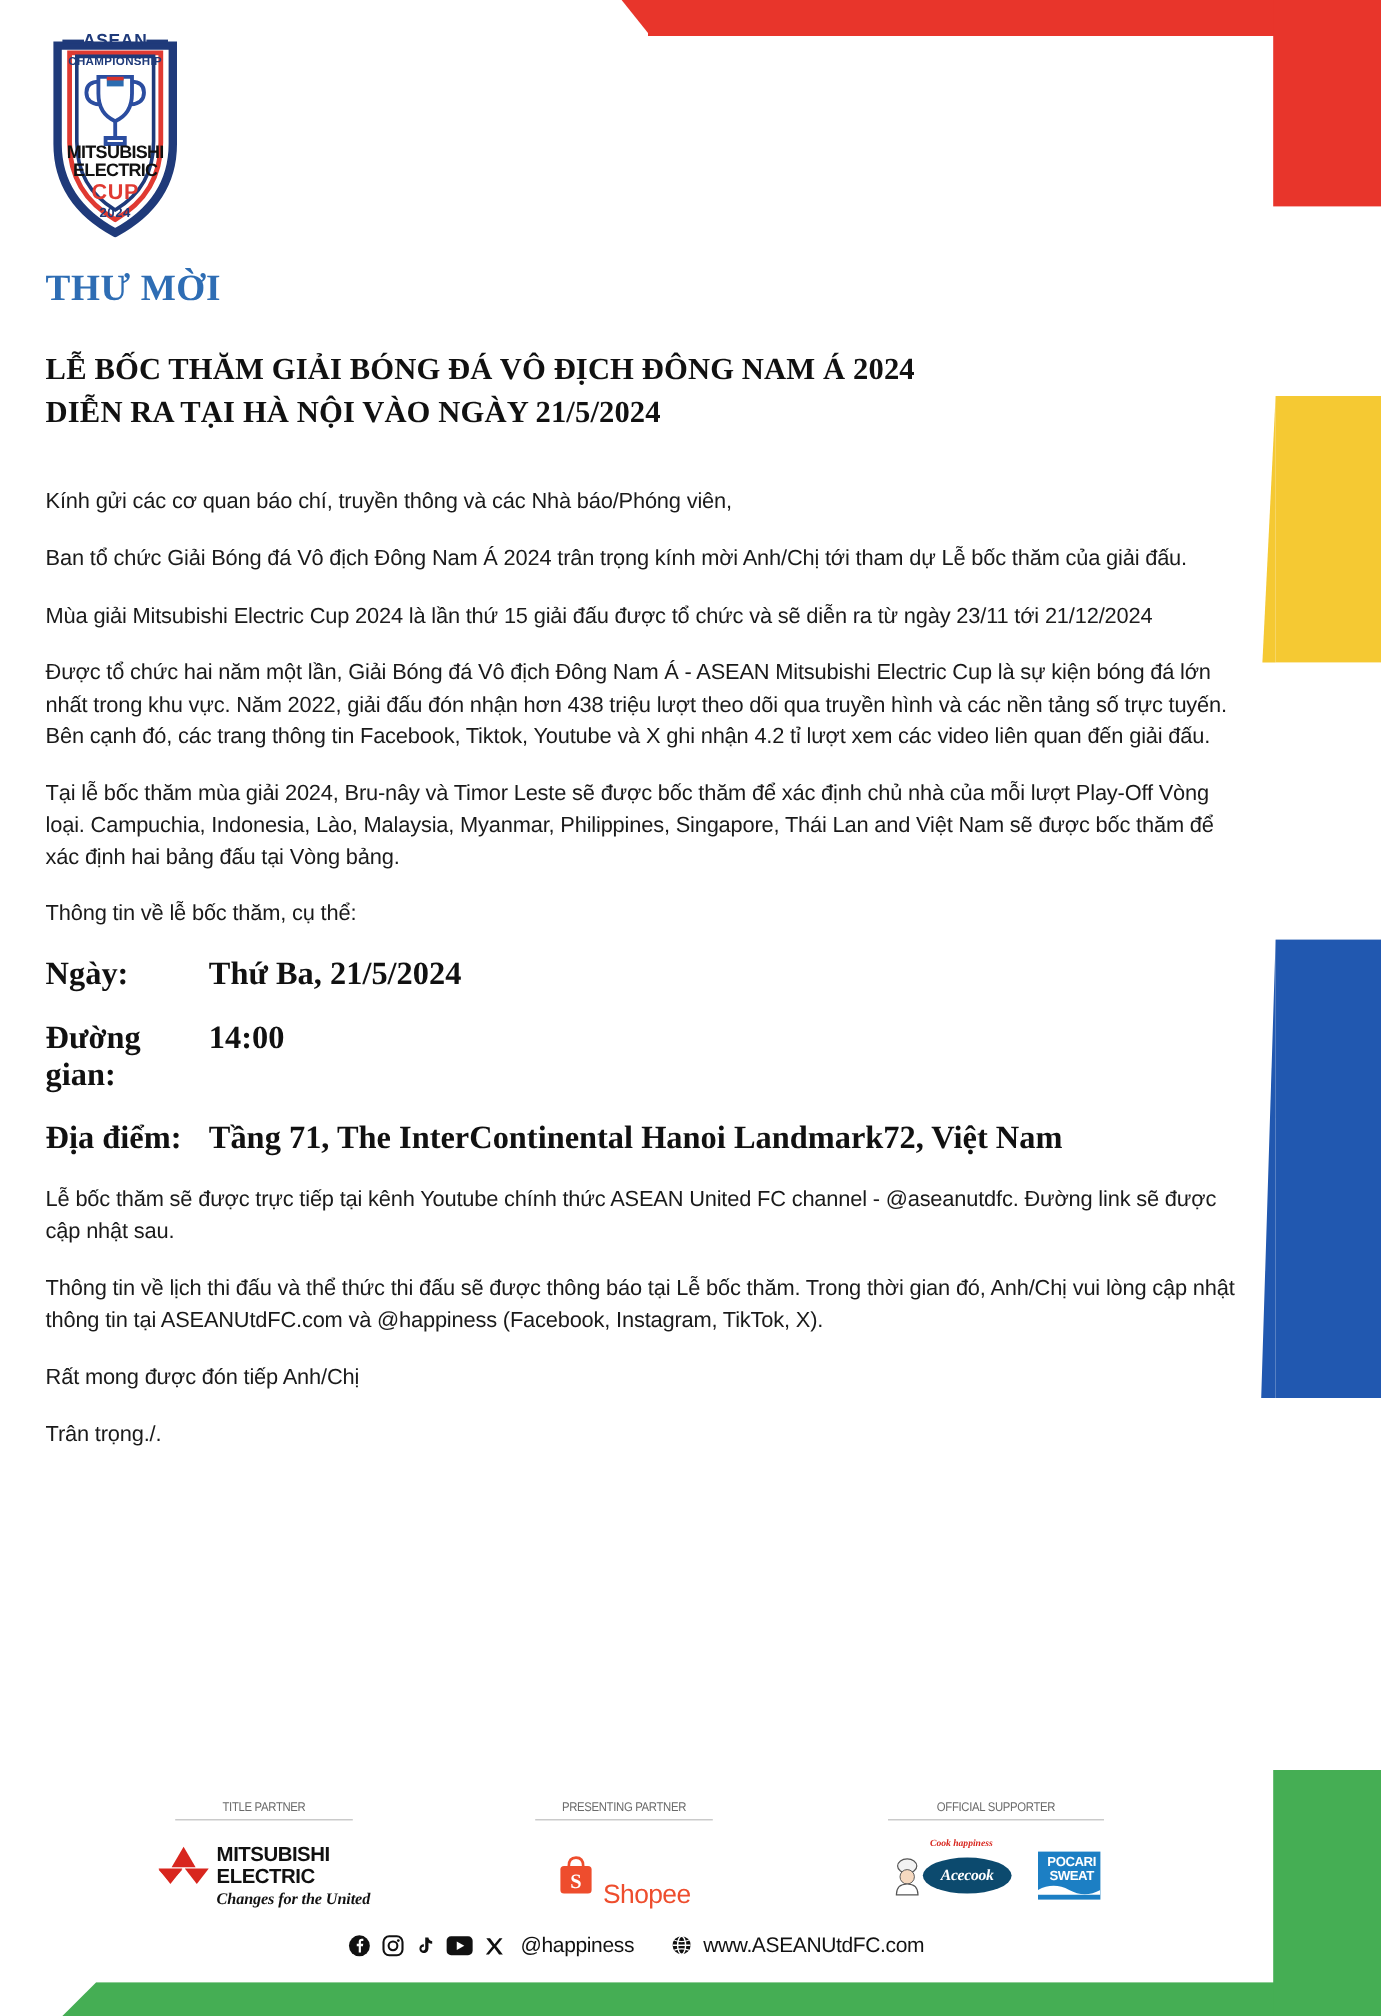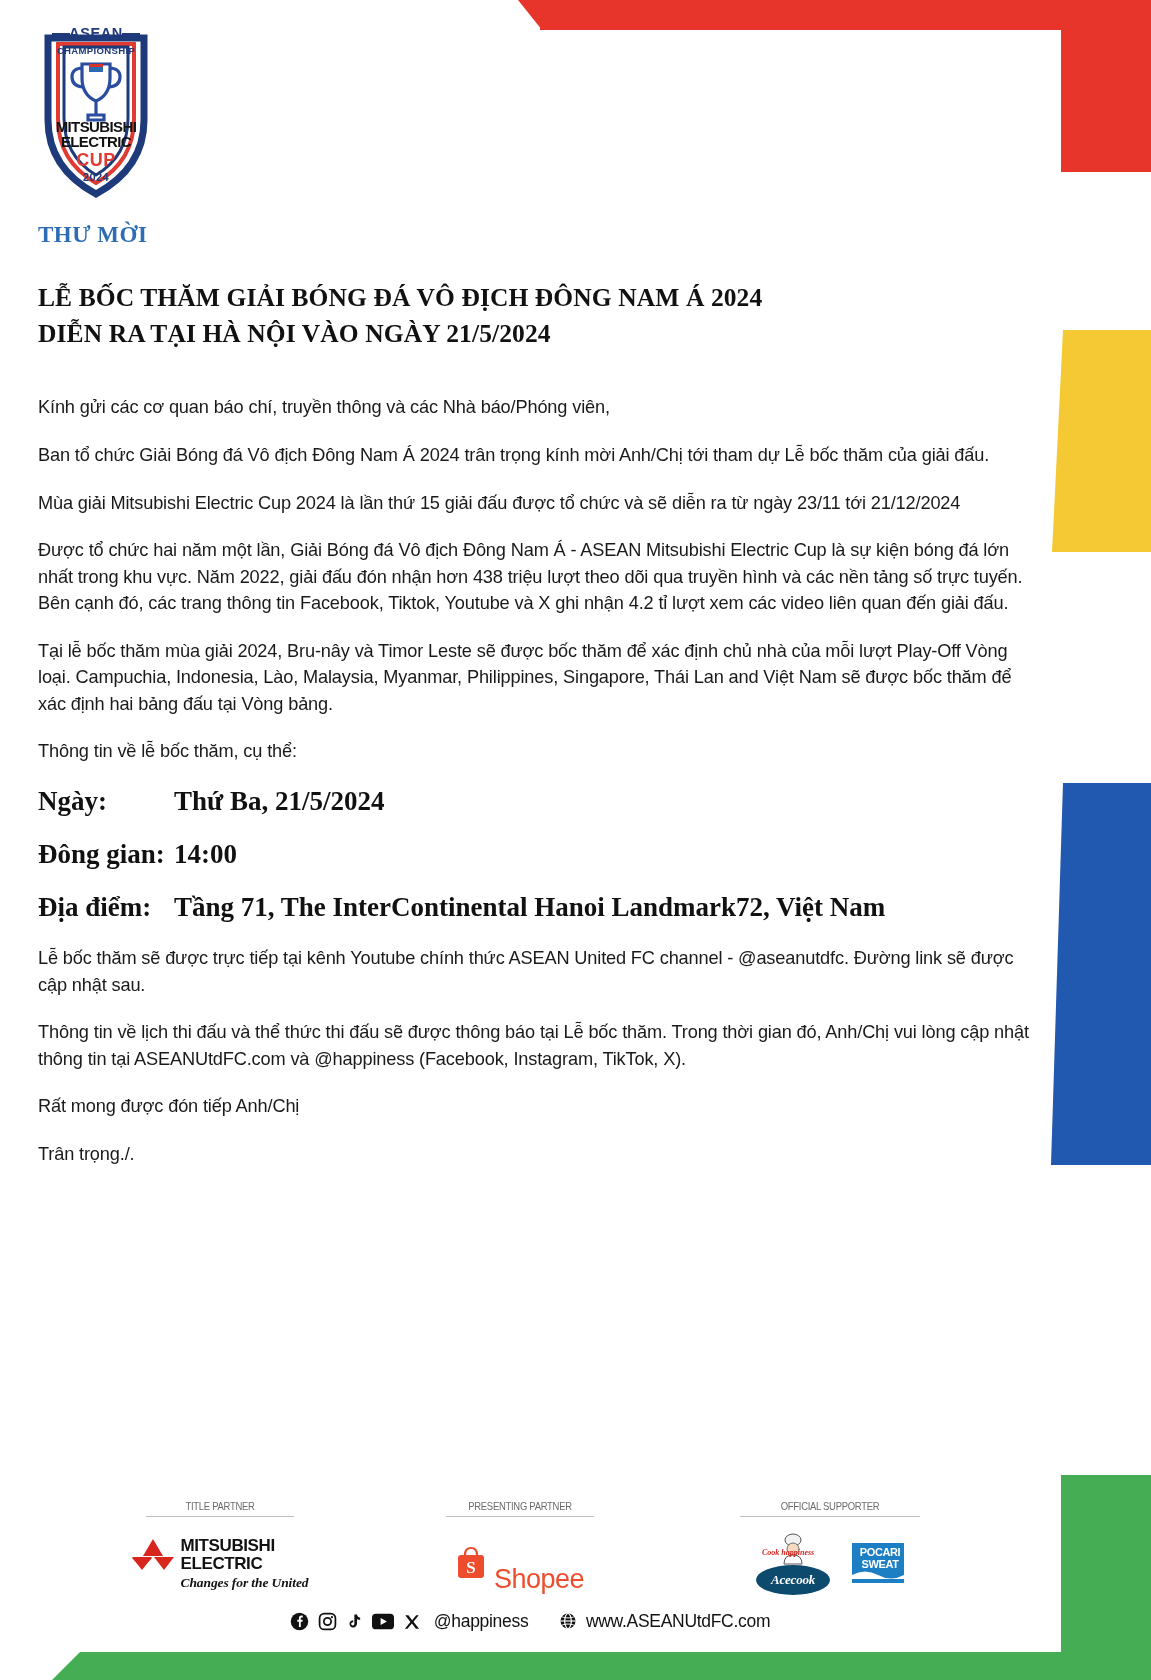--- a/index.html
+++ b/index.html
@@ -84,21 +84,21 @@
   .content {
     position: absolute;
     top: 222px;
     left: 38px;
     width: 1002px;
   }
 
   .letter-kicker {
     font-family: "Liberation Serif", serif;
     font-weight: bold;
-    font-size: 23px;
+    font-size: 31px;
     letter-spacing: 0.5px;
     color: #2E6DB4;
     margin: 0 0 32px 0;
   }
 
   .headline {
     font-family: "Liberation Serif", serif;
     font-weight: bold;
     font-size: 25.5px;
     color: #111111;
@@ -193,25 +193,25 @@
     font-family: "Liberation Serif", serif;
     font-style: italic; font-weight: bold;
     font-size: 13.5px; color: #111; margin-top: 4px;
     letter-spacing: -0.1px;
   }
 
   
   .shopee { display: flex; align-items: center; gap: 8px; }
   .shopee-word {
     font-family: "Liberation Sans", sans-serif;
-    font-size: 27px; color: #EE4D2D; letter-spacing: -0.5px; margin-top: 32px;
-  }
-
-  
-  .acecook { display:flex; align-items:center;flex-direction:column; }
+    font-size: 22px; color: #EE4D2D; letter-spacing: -0.5px; margin-top: 32px;
+  }
+
+  
+  .acecook { display:flex; align-items:center; }
   .acecook-oval {
     width: 74px; height: 30px; border-radius: 50%;
     background: #0c4a6e;
     color: #fff;
     font-family: "Liberation Serif", serif;
     font-weight: bold; font-size: 13px;
     display: flex; align-items: center; justify-content: center;
     letter-spacing: -0.2px;
     font-style: italic;
   }
@@ -322,21 +322,21 @@
     <p class="body">Tại lễ bốc thăm mùa giải 2024, Bru-nây và Timor Leste sẽ được bốc thăm để xác định chủ nhà của mỗi lượt Play-Off Vòng loại. Campuchia, Indonesia, Lào, Malaysia, Myanmar, Philippines, Singapore, Thái Lan and Việt Nam sẽ được bốc thăm để xác định hai bảng đấu tại Vòng bảng.</p>
 
     <p class="body">Thông tin về lễ bốc thăm, cụ thể:</p>
 
     <div class="details">
       <div class="detail-row">
         <span class="detail-label">Ngày:</span>
         <span class="detail-value">Thứ Ba, 21/5/2024</span>
       </div>
       <div class="detail-row">
-        <span class="detail-label">Đông gian:</span>
+        <span class="detail-label">Đường gian:</span>
         <span class="detail-value">14:00</span>
       </div>
       <div class="detail-row">
         <span class="detail-label">Địa điểm:</span>
         <span class="detail-value">Tầng 71, The InterContinental Hanoi Landmark72, Việt Nam</span>
       </div>
     </div>
 
     <p class="body">Lễ bốc thăm sẽ được trực tiếp tại kênh Youtube chính thức ASEAN United FC channel - @aseanutdfc. Đường link sẽ được cập nhật sau.</p>
 

